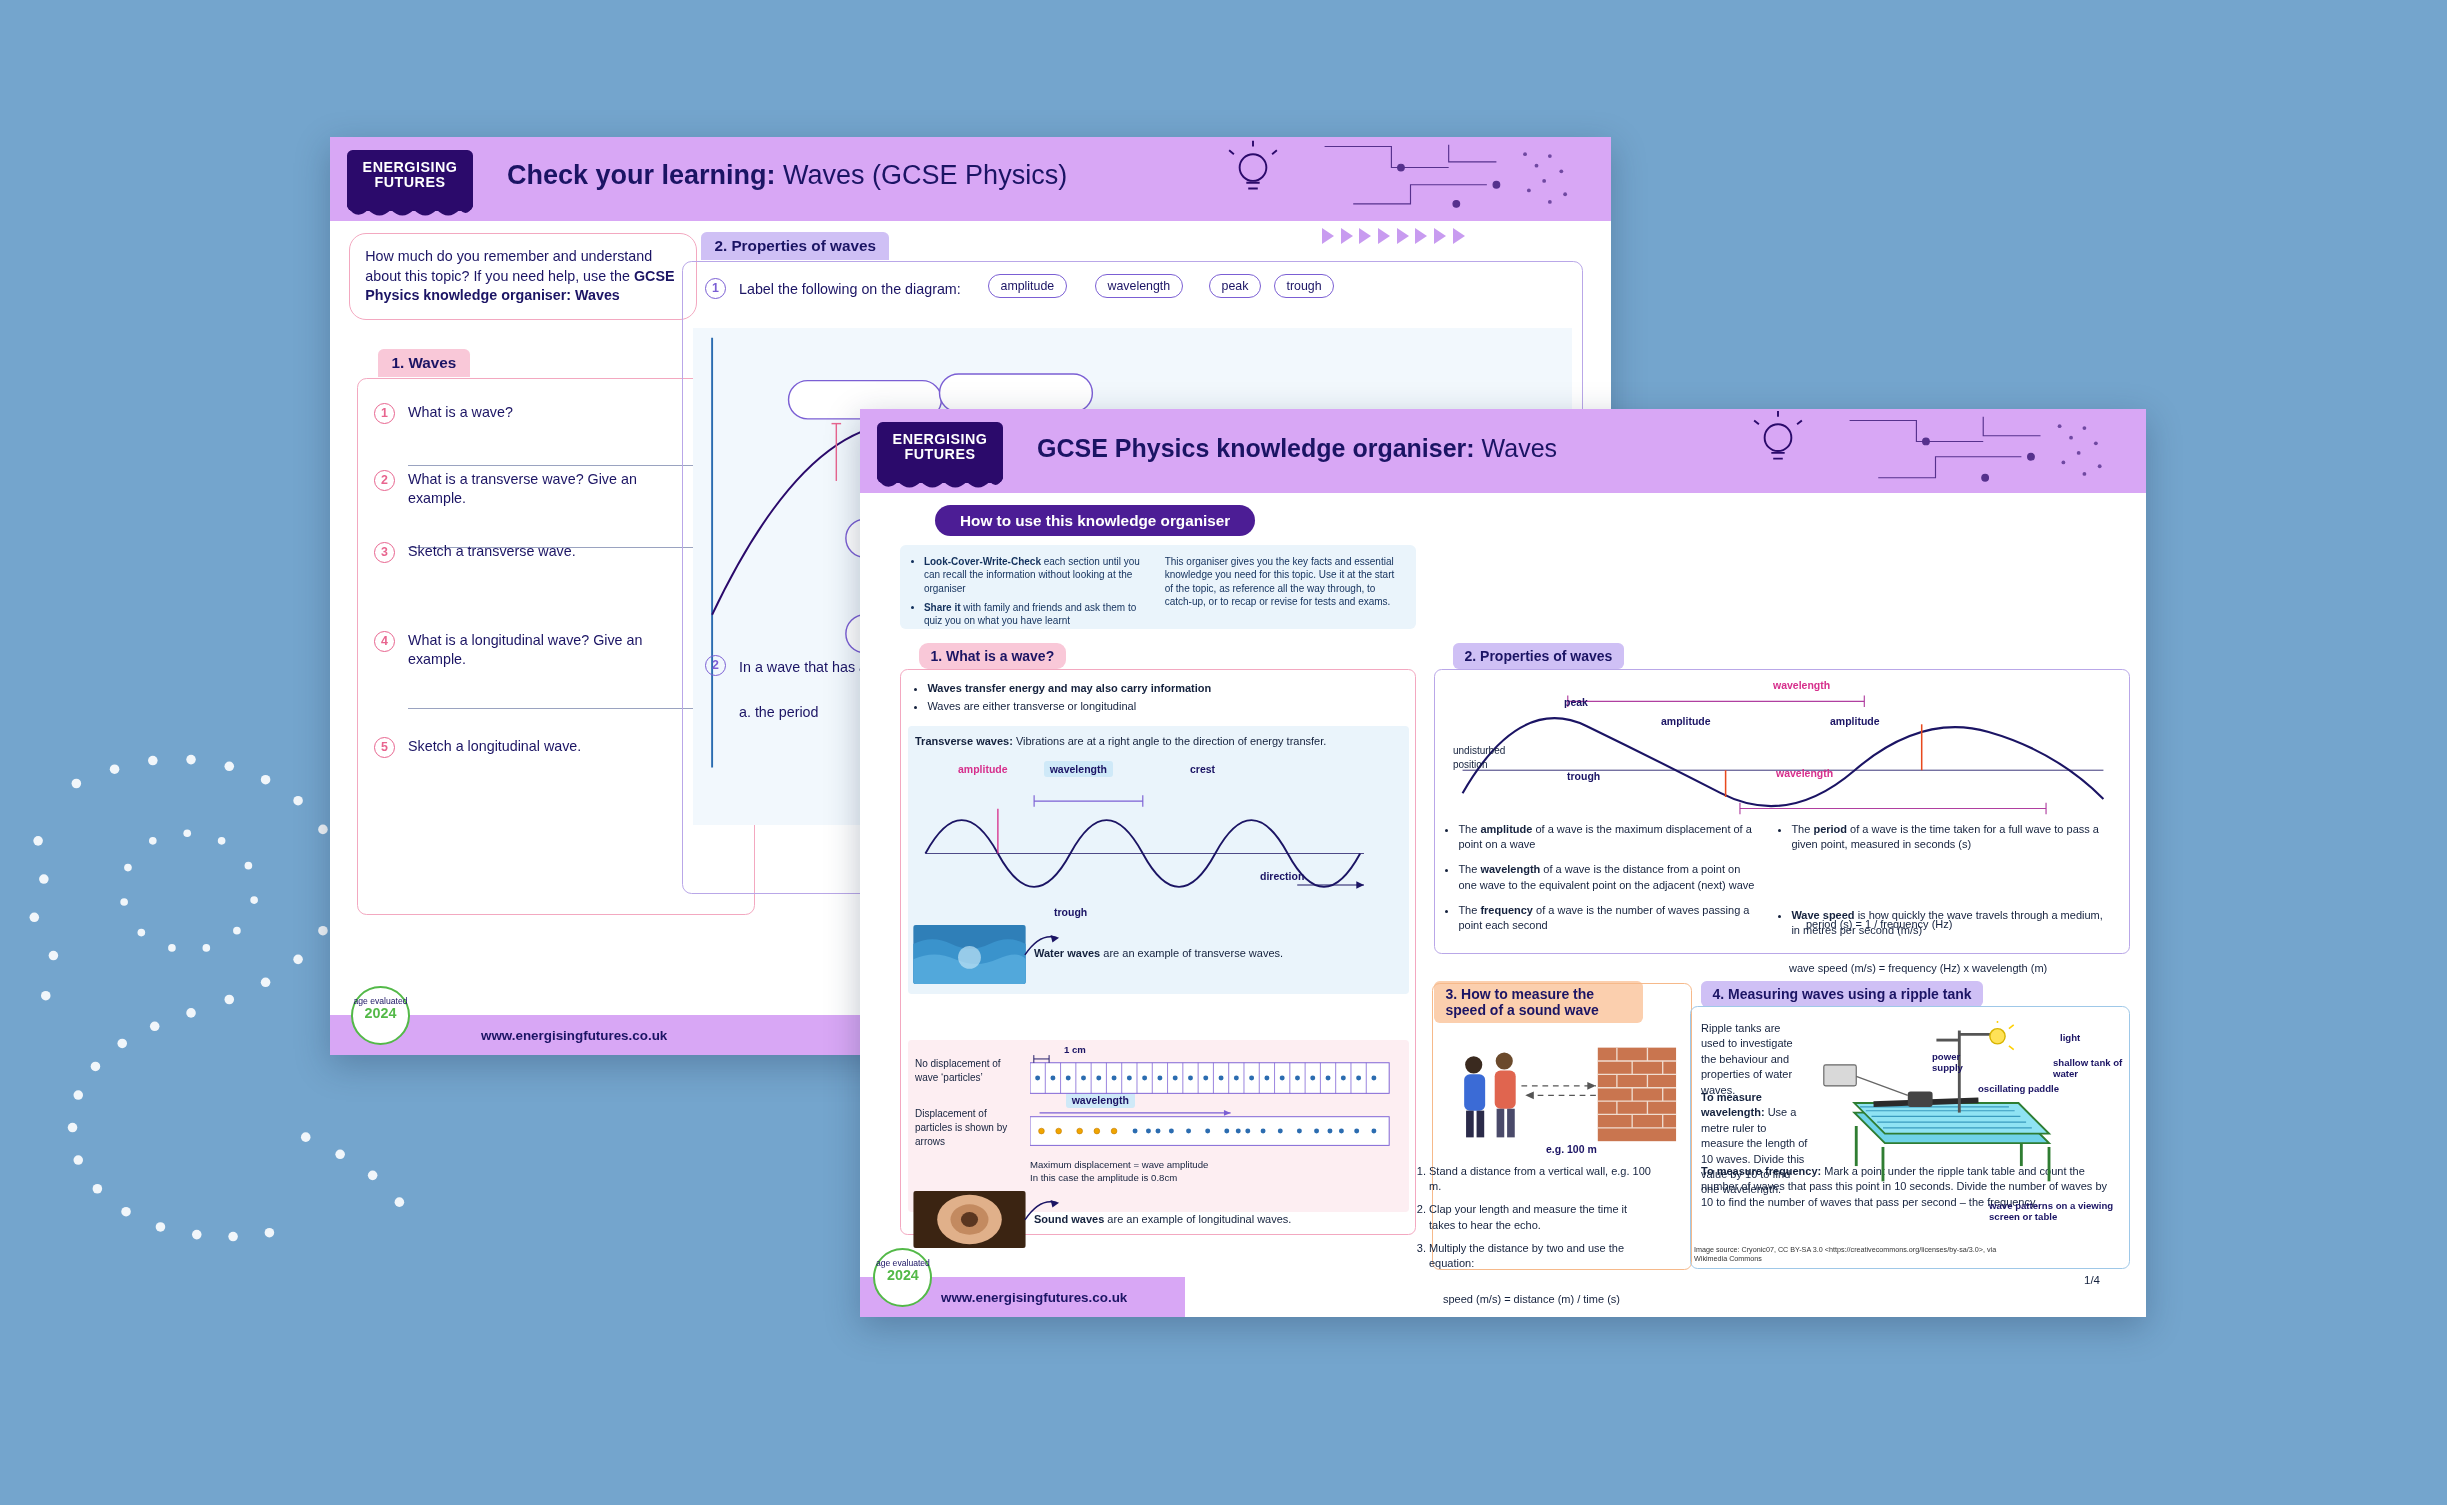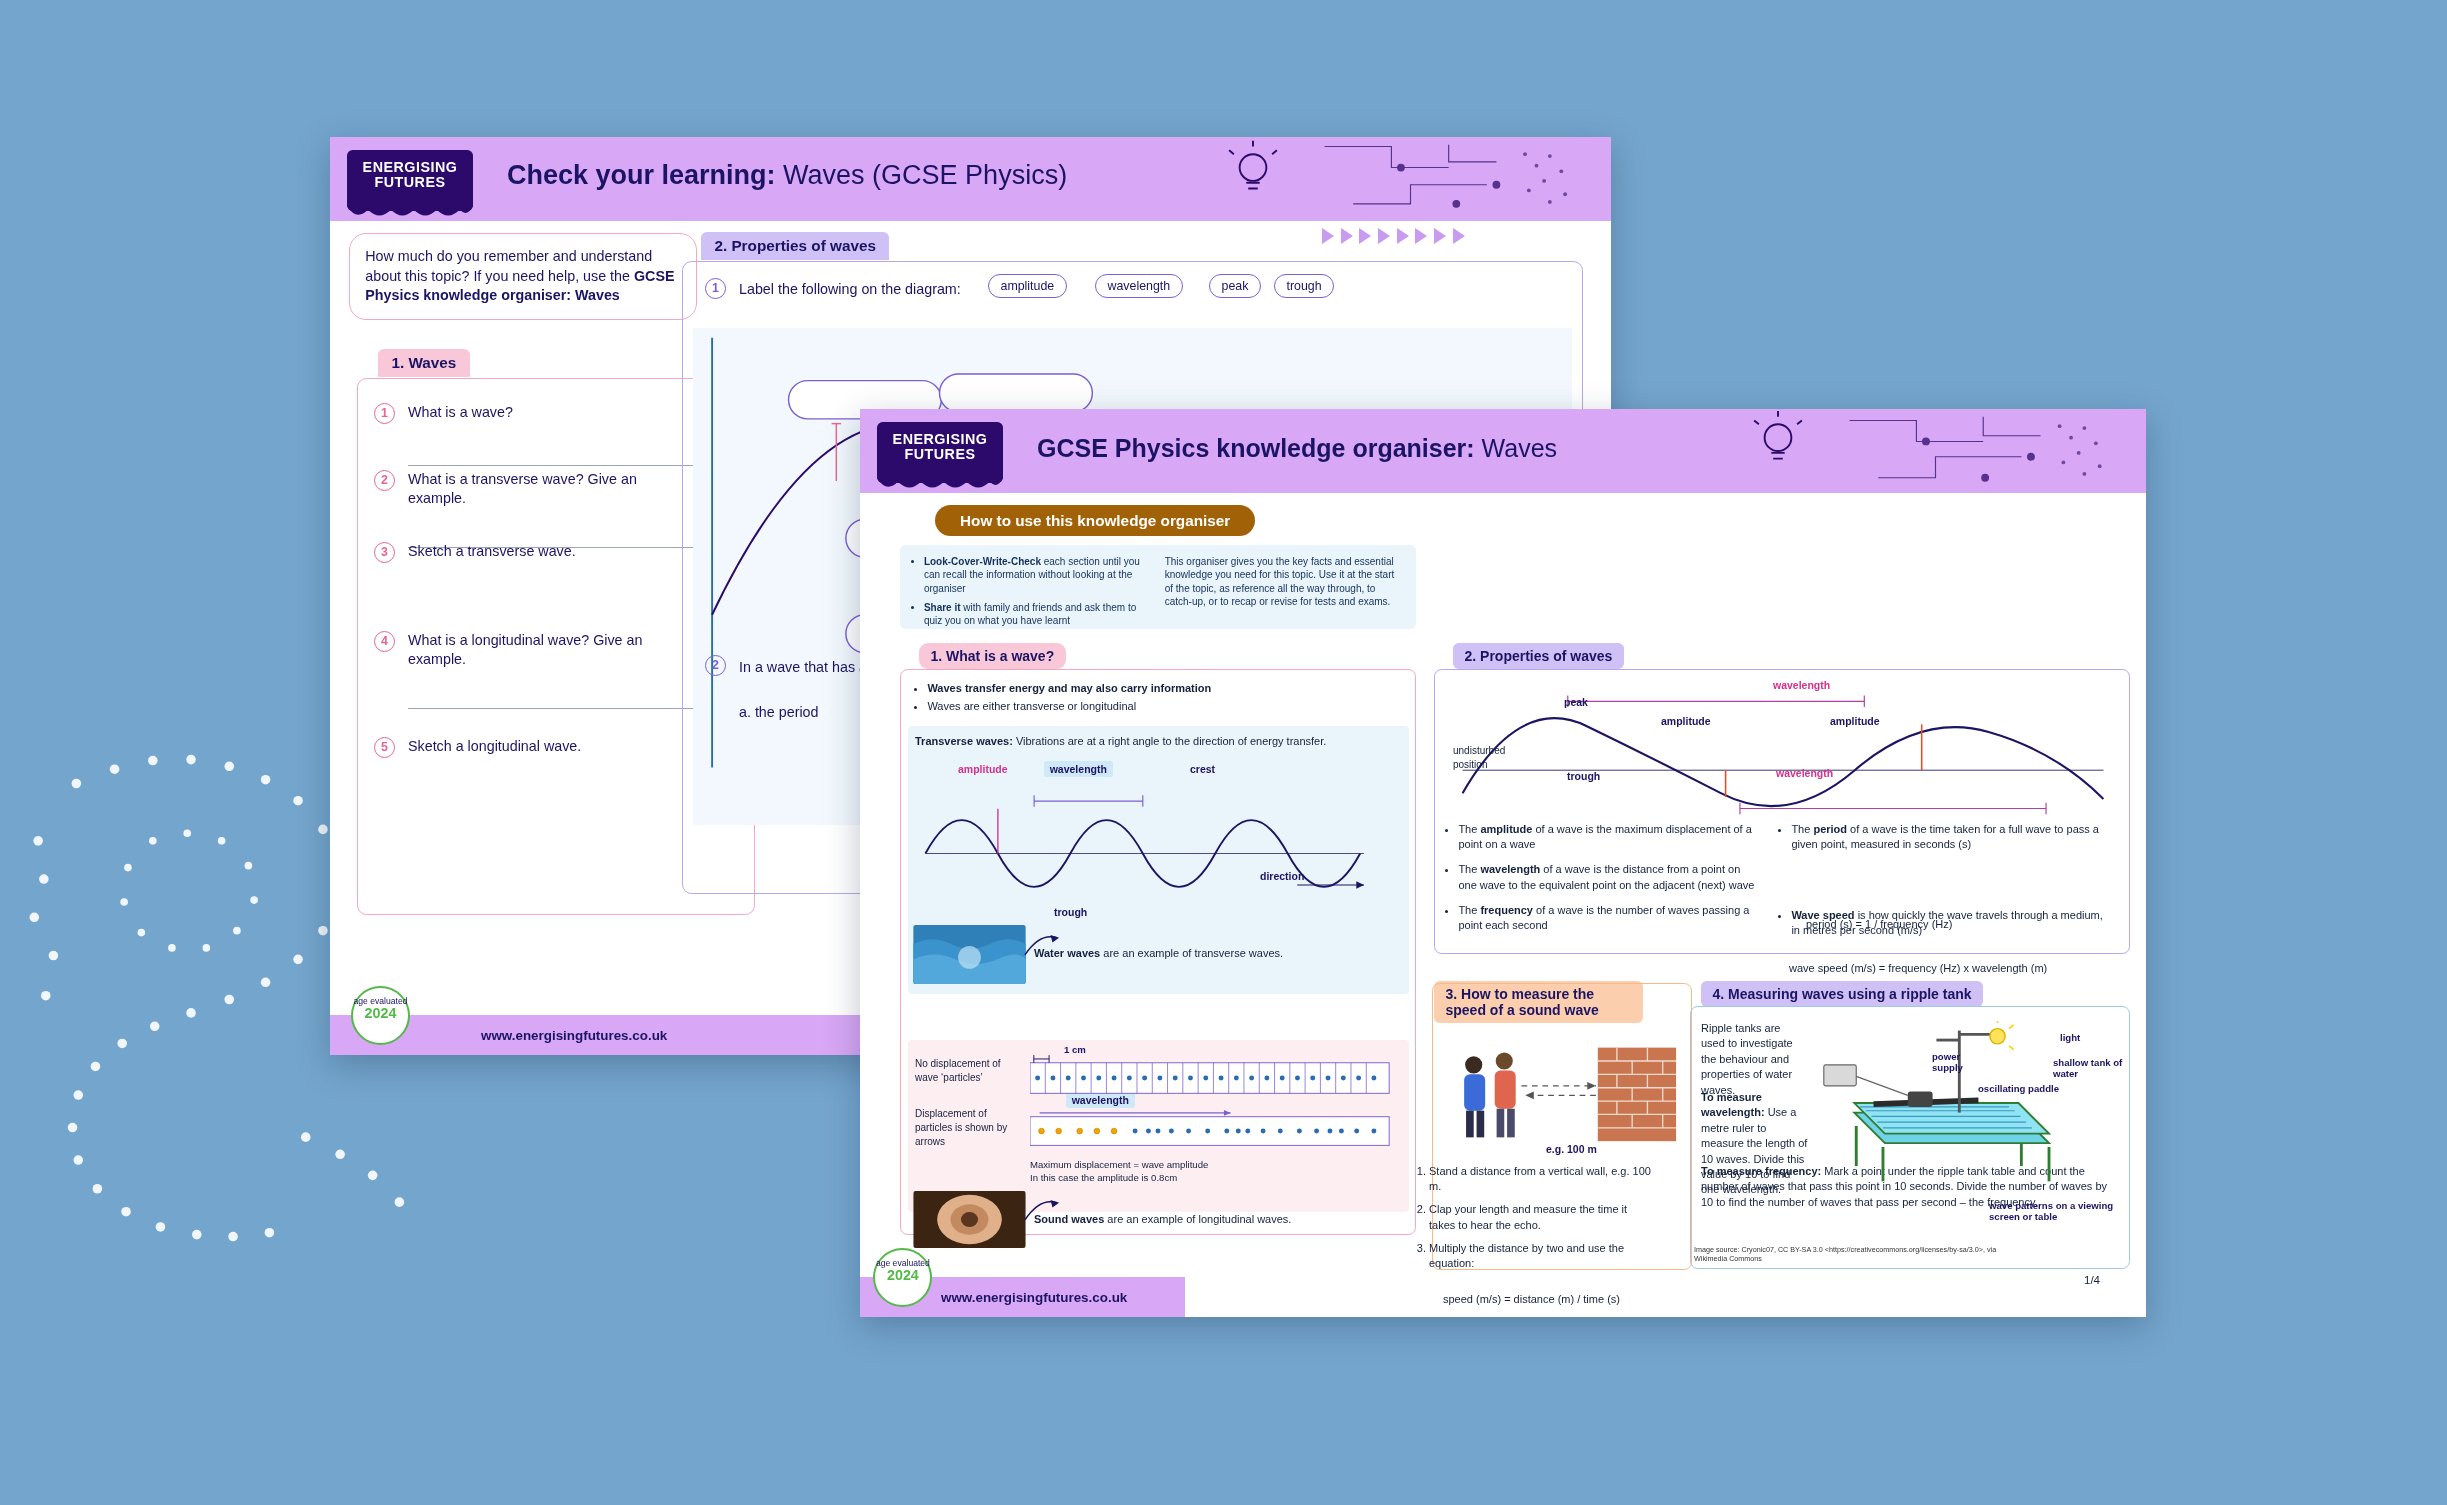--- a/index.html
+++ b/index.html
@@ -188,21 +188,21 @@
     height: 908px;
   }
   .kn-title {
     position: absolute;
     left: 177px; top: 25px;
     font-size: 25px;
     color: #1b1464;
   }
   .howto-pill {
     position: absolute;
-    background: #a16207;
+    background: #4c1d95;
     color: #fff;
     font-weight: bold;
     font-size: 15.3px;
     border-radius: 17px;
     padding: 6.7px 25px;
   }
   .howto-box {
     position: absolute;
     background: #eaf4fb;
     border-radius: 5.7px;

